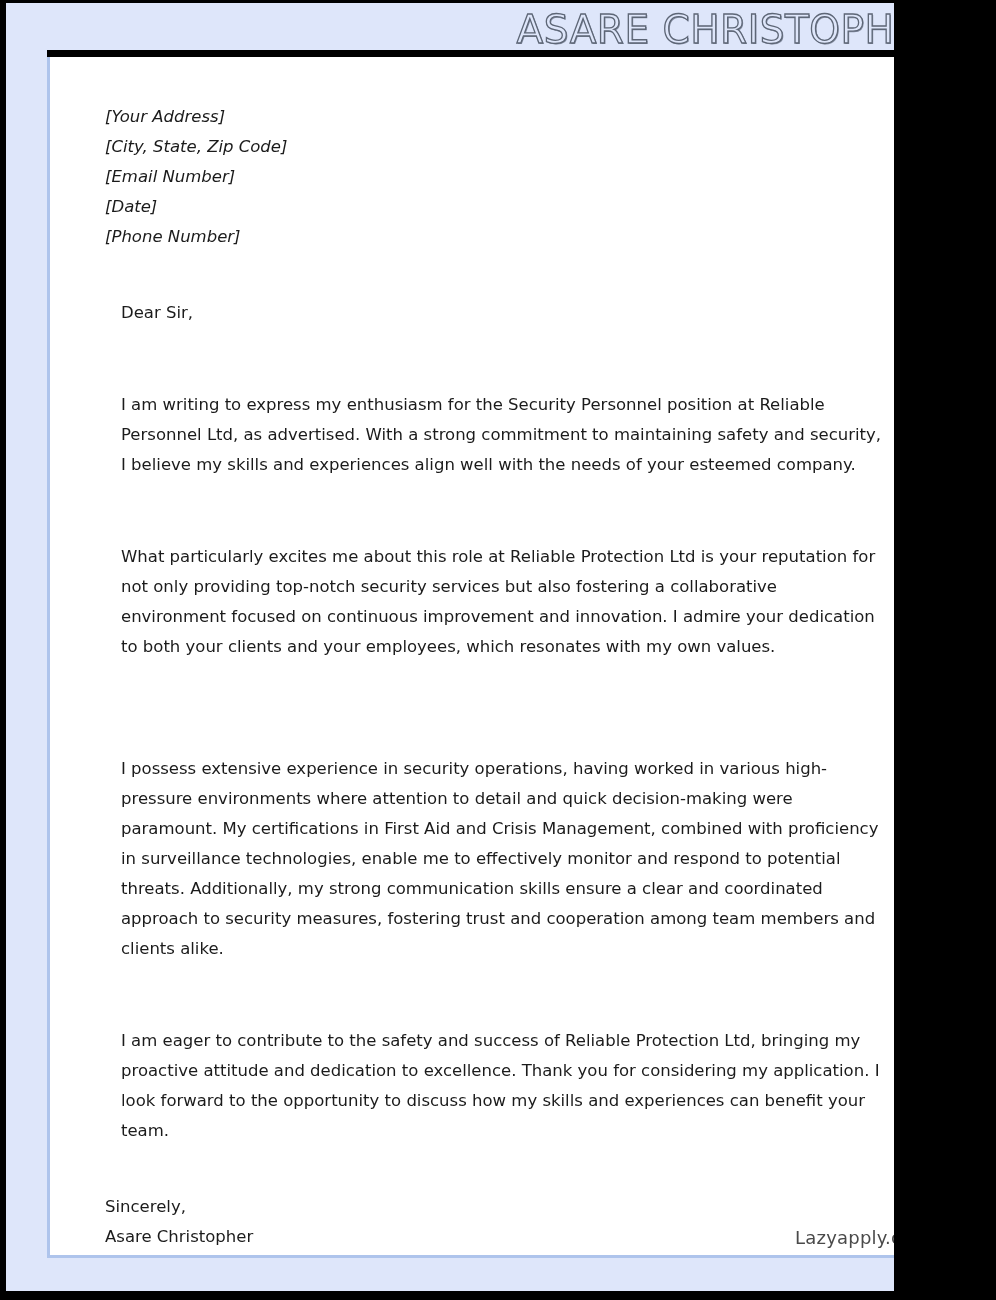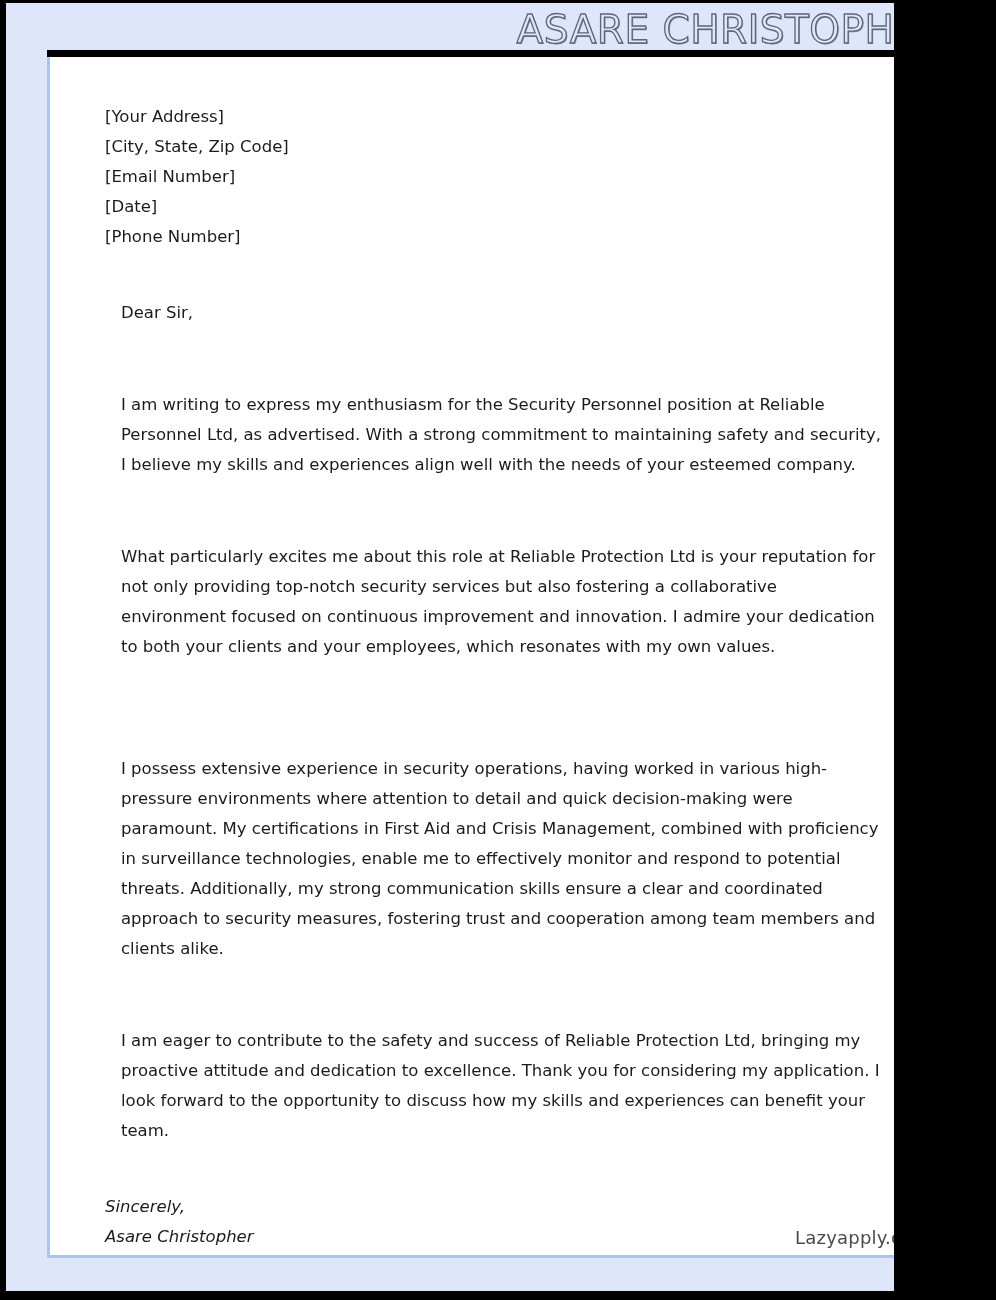--- a/index.html
+++ b/index.html
@@ -84,36 +84,36 @@
 
   .letter-text {
     font-family: "DejaVu Sans", sans-serif;
     font-size: 16.5px;
     line-height: 30px;
     color: #1b1b1b;
   }
 
   .addr-line {
     white-space: nowrap;
+    font-style: italic;
   }
 
   .block {
     margin: 0;
   }
   .gap-1 { height: 30px; }
   .gap-2 { height: 60px; }
 
   .para {
     margin: 16px;
     text-align: left;
   }
 
   .sig-line {
     white-space: nowrap;
-    font-style: italic;
   }
 
   .date-line {
     color: #737373;
   }
 
   .footer {
     position: absolute;
     right: 14px;
     bottom: 7px;

